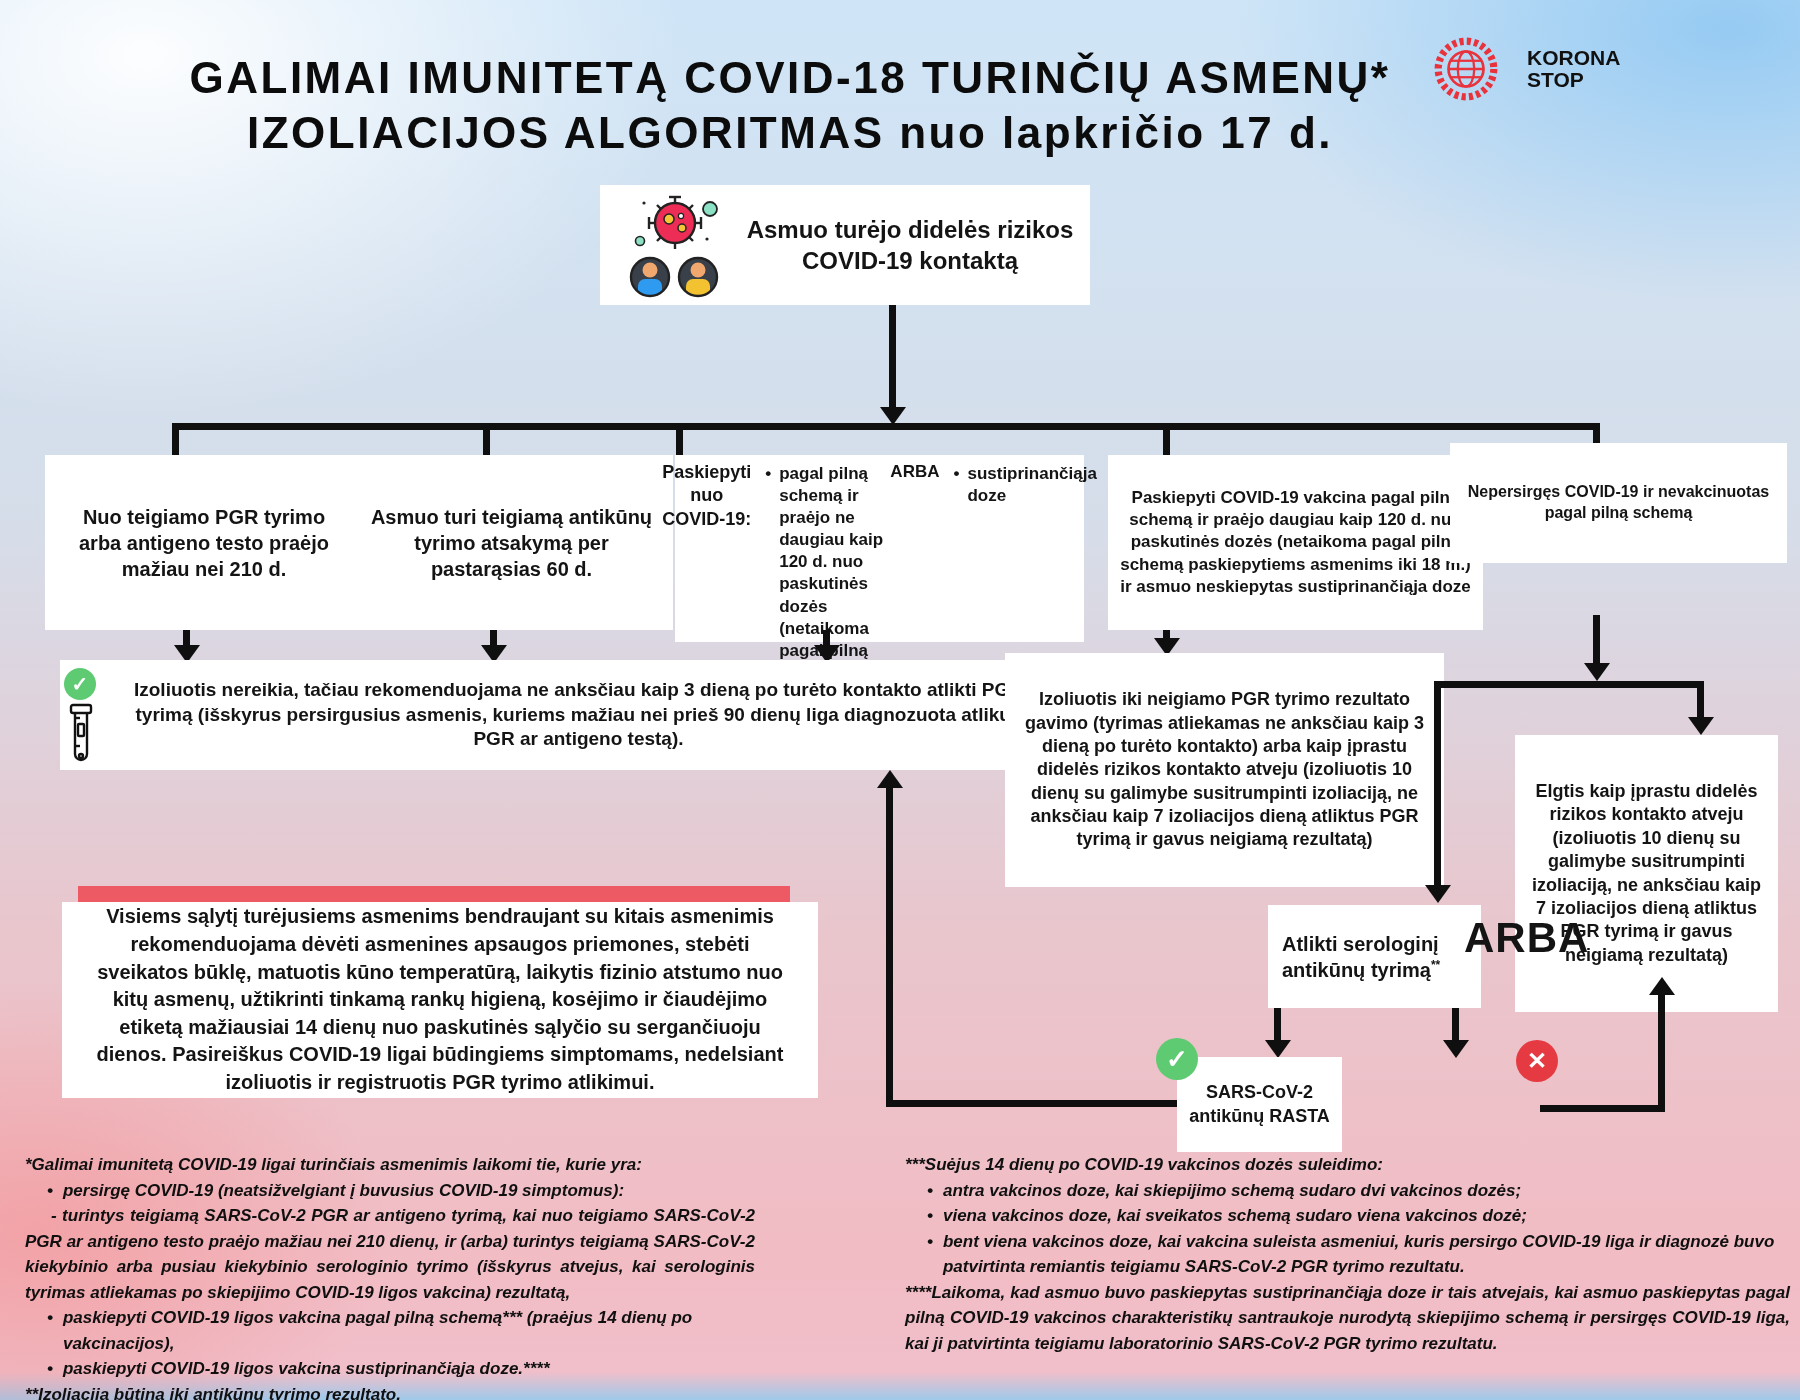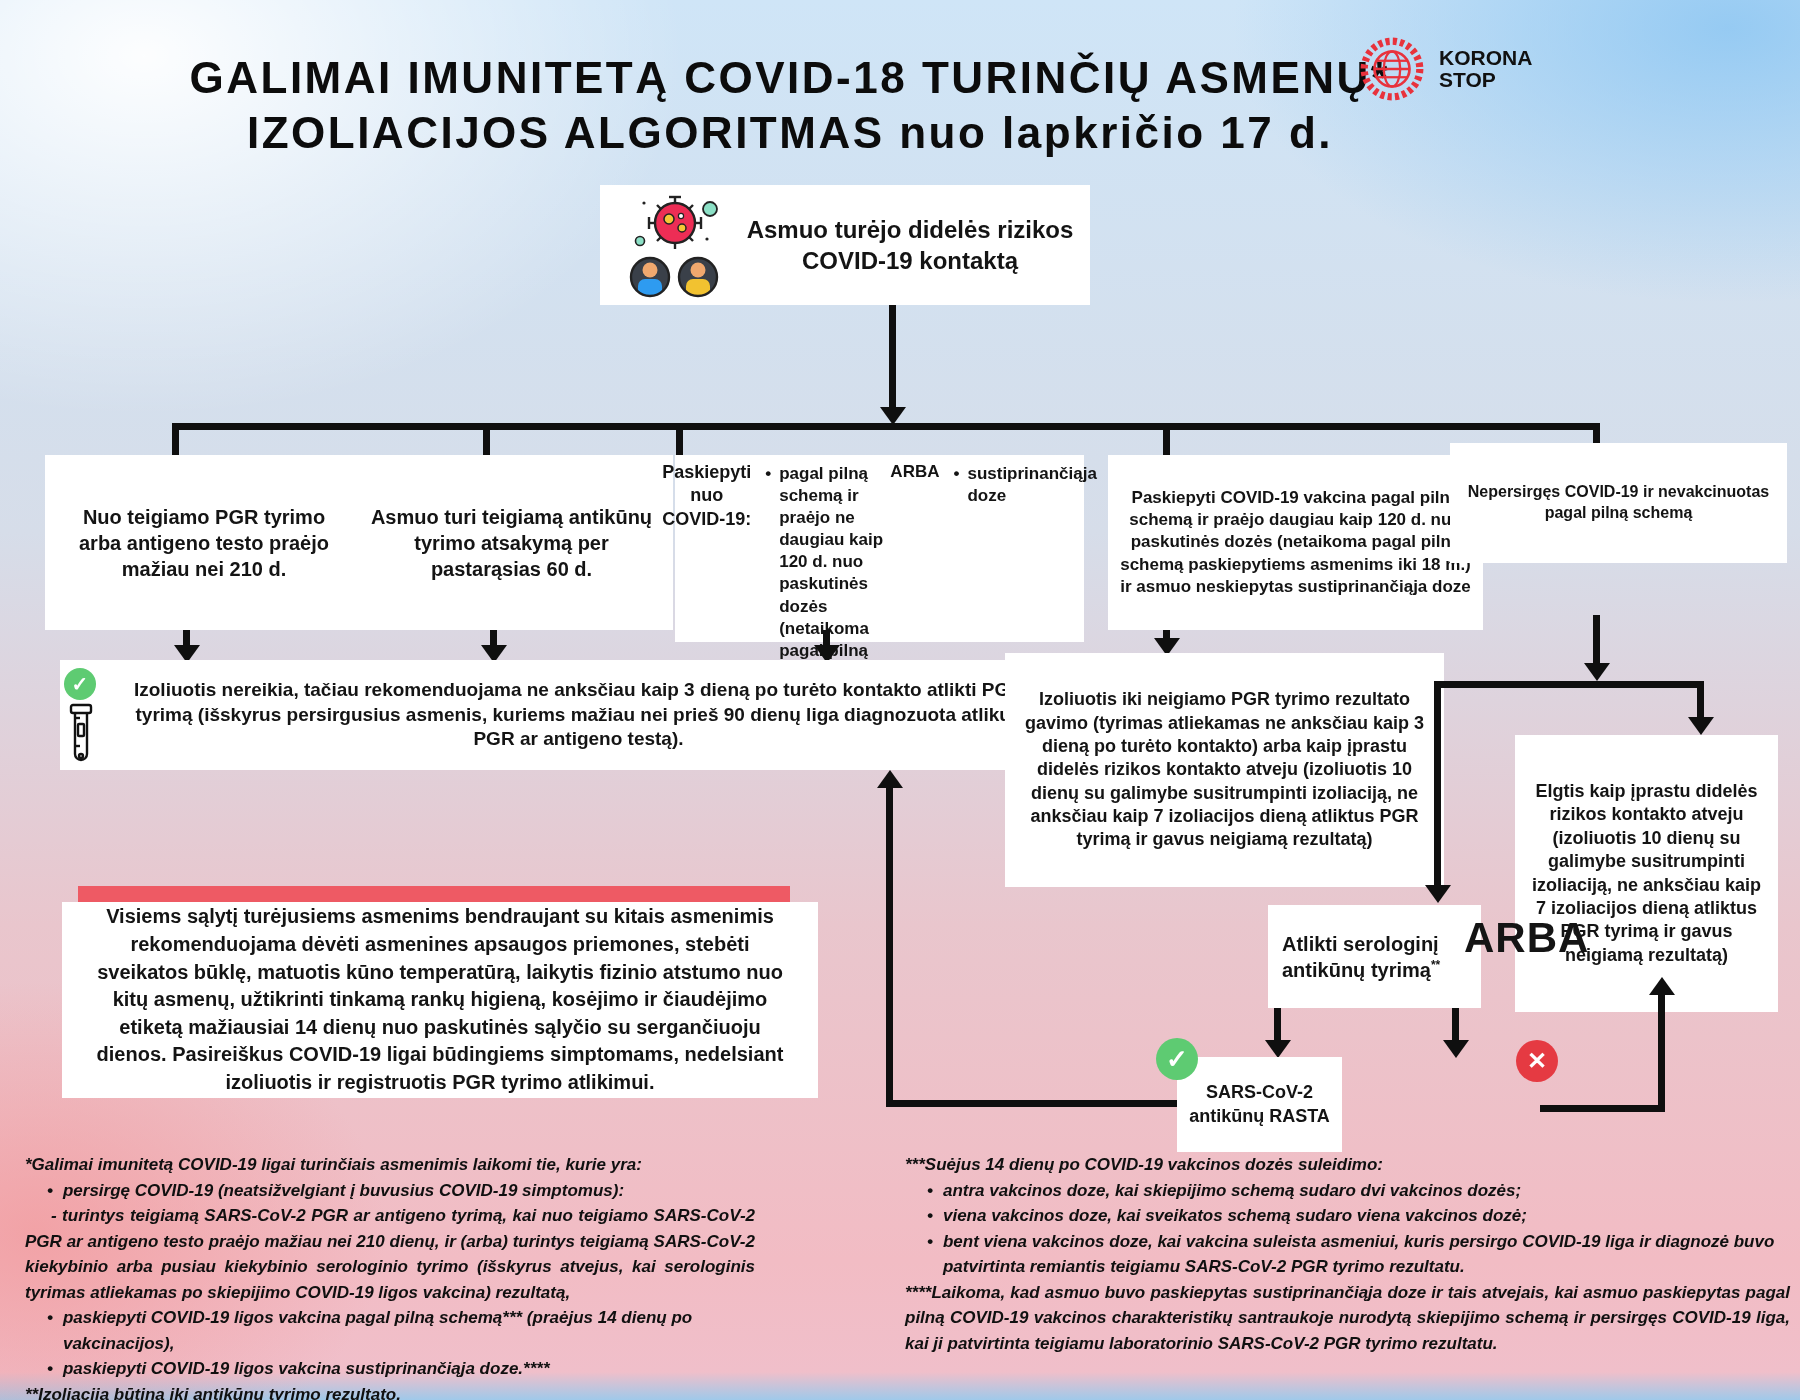--- a/index.html
+++ b/index.html
@@ -32,21 +32,21 @@
 </head>
 <body>
 
 <div class="stage">
 
   <div class="title">
     <div>GALIMAI IMUNITETĄ COVID-18 TURINČIŲ ASMENŲ*</div>
     <div>IZOLIACIJOS ALGORITMAS nuo lapkričio 17 d.</div>
   </div>
 
-  <div class="abs" style="left:1357px;top:34px;display:flex;align-items:center;gap:12px;">
+  <div class="abs" style="left:1431px;top:34px;display:flex;align-items:center;gap:26px;">
     <svg width="70" height="70" viewBox="0 0 68 68">
       <circle cx="34" cy="34" r="27" fill="none" stroke="#e8323c" stroke-width="7" stroke-dasharray="4 3.1"></circle>
       <circle cx="34" cy="34" r="17" fill="none" stroke="#e8323c" stroke-width="2.6"></circle>
       <ellipse cx="34" cy="34" rx="8" ry="17" fill="none" stroke="#e8323c" stroke-width="2.2"></ellipse>
       <line x1="19" y1="26" x2="49" y2="26" stroke="#e8323c" stroke-width="2.2"></line>
       <line x1="17" y1="34" x2="51" y2="34" stroke="#e8323c" stroke-width="2.2"></line>
       <line x1="19" y1="42" x2="49" y2="42" stroke="#e8323c" stroke-width="2.2"></line>
     </svg>
     <div style="font-weight:700;font-size:21px;line-height:1.05;color:#111;">
       <div>KORONA</div>

